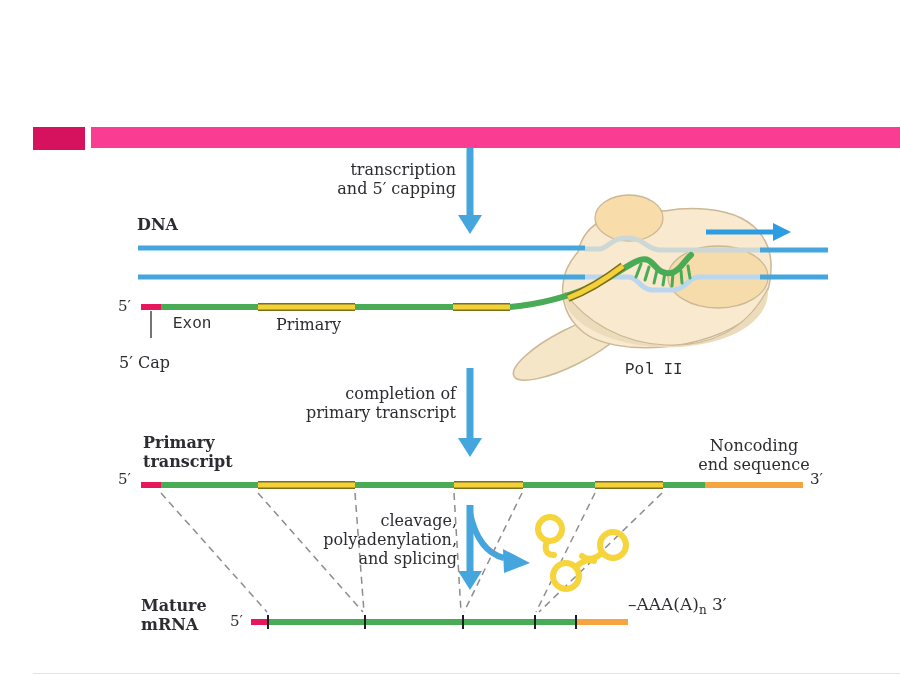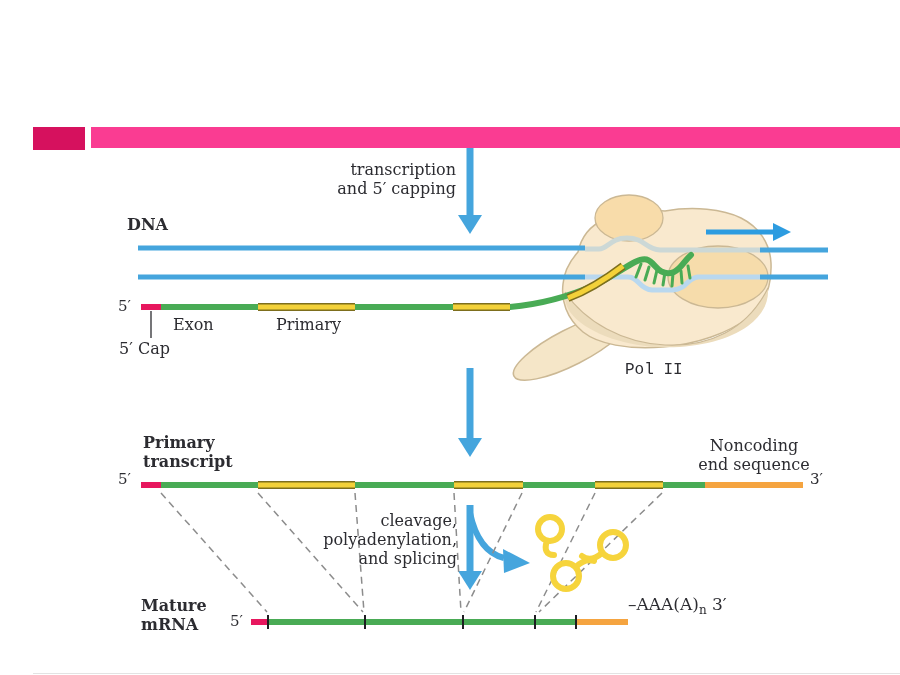--- a/index.html
+++ b/index.html
@@ -149,29 +149,31 @@
         <line x1="430" y1="615" x2="430" y2="629"></line>
         <line x1="502" y1="615" x2="502" y2="629"></line>
         <line x1="543" y1="615" x2="543" y2="629"></line>
       </g>
     </g>
   </svg>
 
   <div class="lbl r" style="right:477px;top:160px;">transcription
 and 5′ capping</div>
 
-  <div class="lbl bold" style="left:94px;top:215px;">DNA</div>
+  <div class="lbl bold" style="left:104px;top:215px;">DNA</div>
 
   <div class="lbl prime" style="left:85px;top:297px;">5′</div>
-  <div class="lbl" style="left:140px;top:315px;">Exon</div>
+  <div class="lbl" style="left:140px;top:315px;font-family:Liberation Mono, monospace;">Exon</div>
   <div class="lbl" style="left:243px;top:315px;">Primary</div>
-  <div class="lbl" style="left:86px;top:339px;">5′ Cap</div>
+  <div class="lbl" style="left:86px;top:353px;">5′ Cap</div>
 
   <div class="lbl" style="left:592px;top:361px;font-family:Liberation Mono, monospace;">Pol II</div>
 
+  <div class="lbl r" style="right:477px;top:384px;">completion of
+primary transcript</div>
 
   <div class="lbl c" style="left:646px;top:436px;width:150px;">Noncoding
 end sequence</div>
   <div class="lbl bold" style="left:110px;top:433px;">Primary
 transcript</div>
   <div class="lbl prime" style="left:85px;top:470px;">5′</div>
   <div class="lbl prime" style="left:777px;top:470px;">3′</div>
 
   <div class="lbl bold" style="left:108px;top:596px;">Mature
 mRNA</div>

